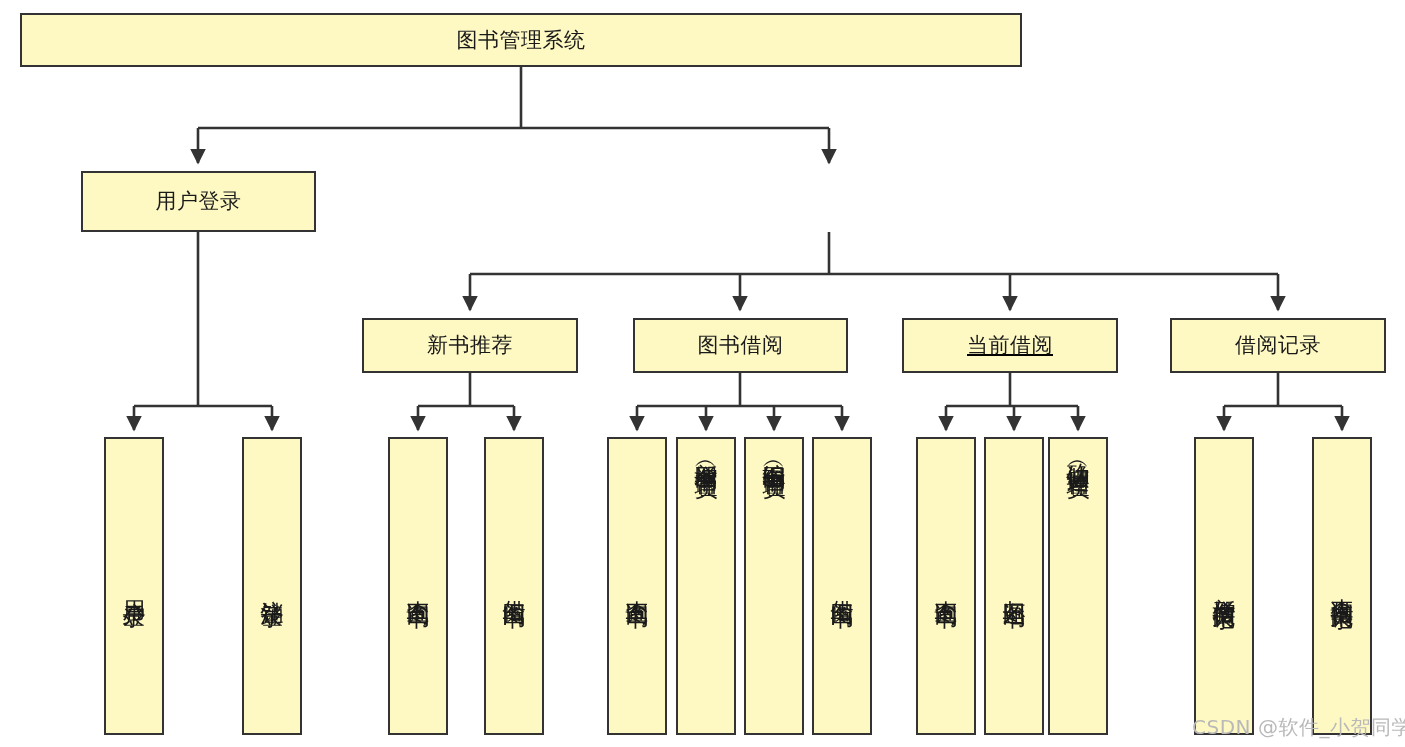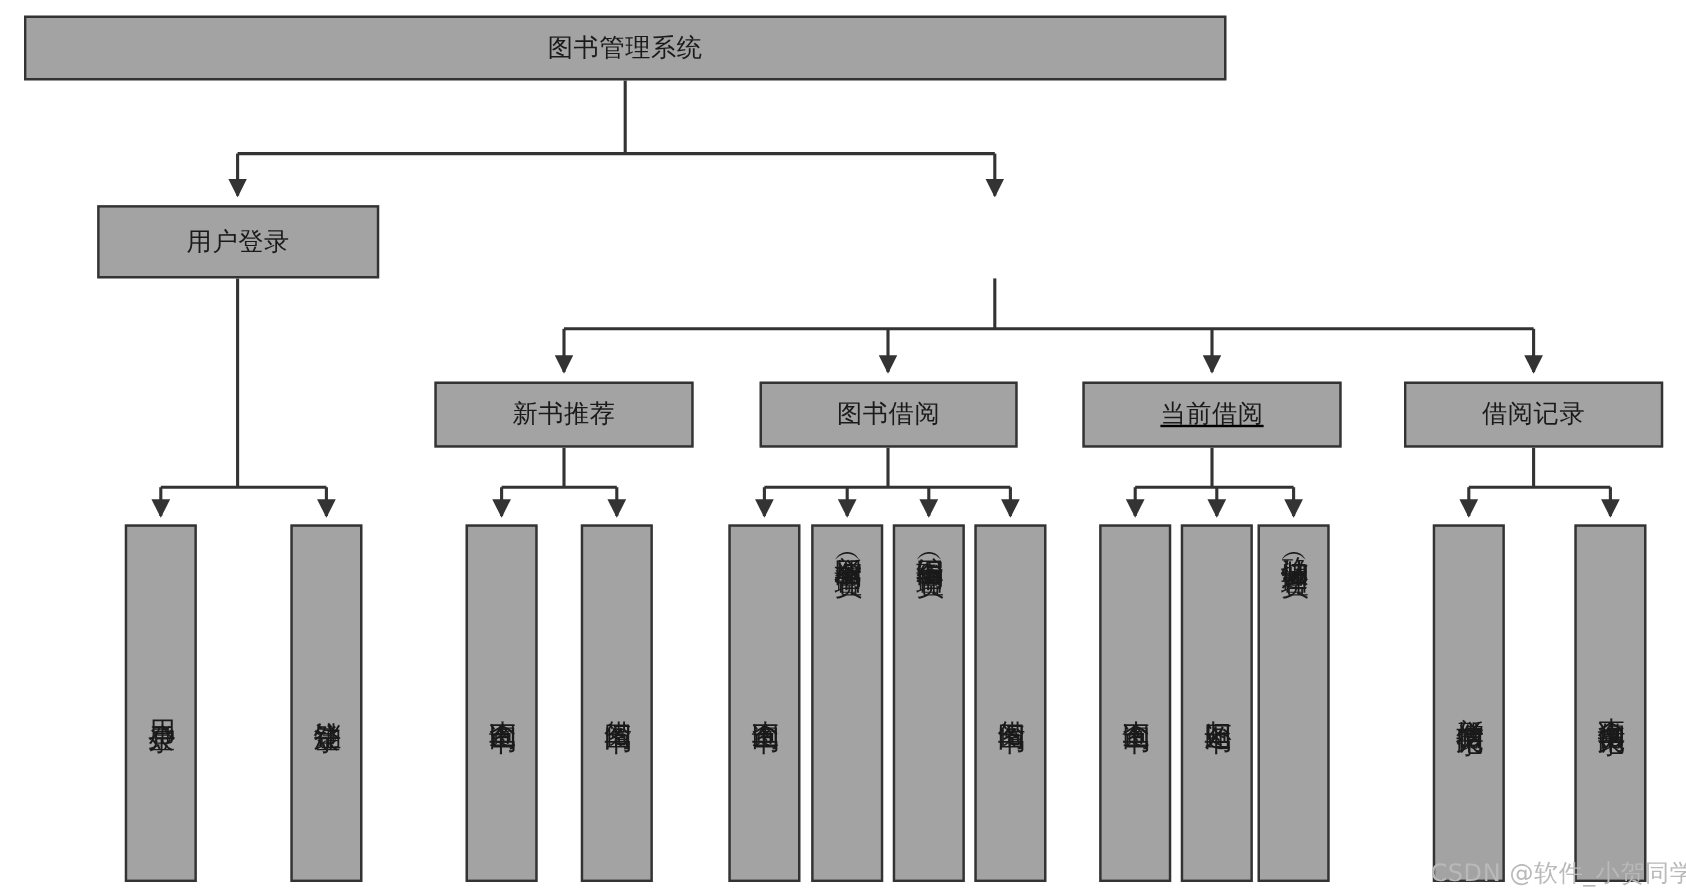--- a/index.html
+++ b/index.html
@@ -23,21 +23,21 @@
     position: absolute;
     left: 0;
     top: 0;
     width: 1405px;
     height: 747px;
     pointer-events: none;
   }
   .node {
     position: absolute;
     box-sizing: border-box;
-    background: #a3a3a3;
+    background: #fef9c3;
     border: 2.5px solid #333333;
     display: flex;
     align-items: center;
     justify-content: center;
     overflow: hidden;
   }
   .node-label {
     color: #1a1a1a;
     text-align: center;
     line-height: 1.08;

